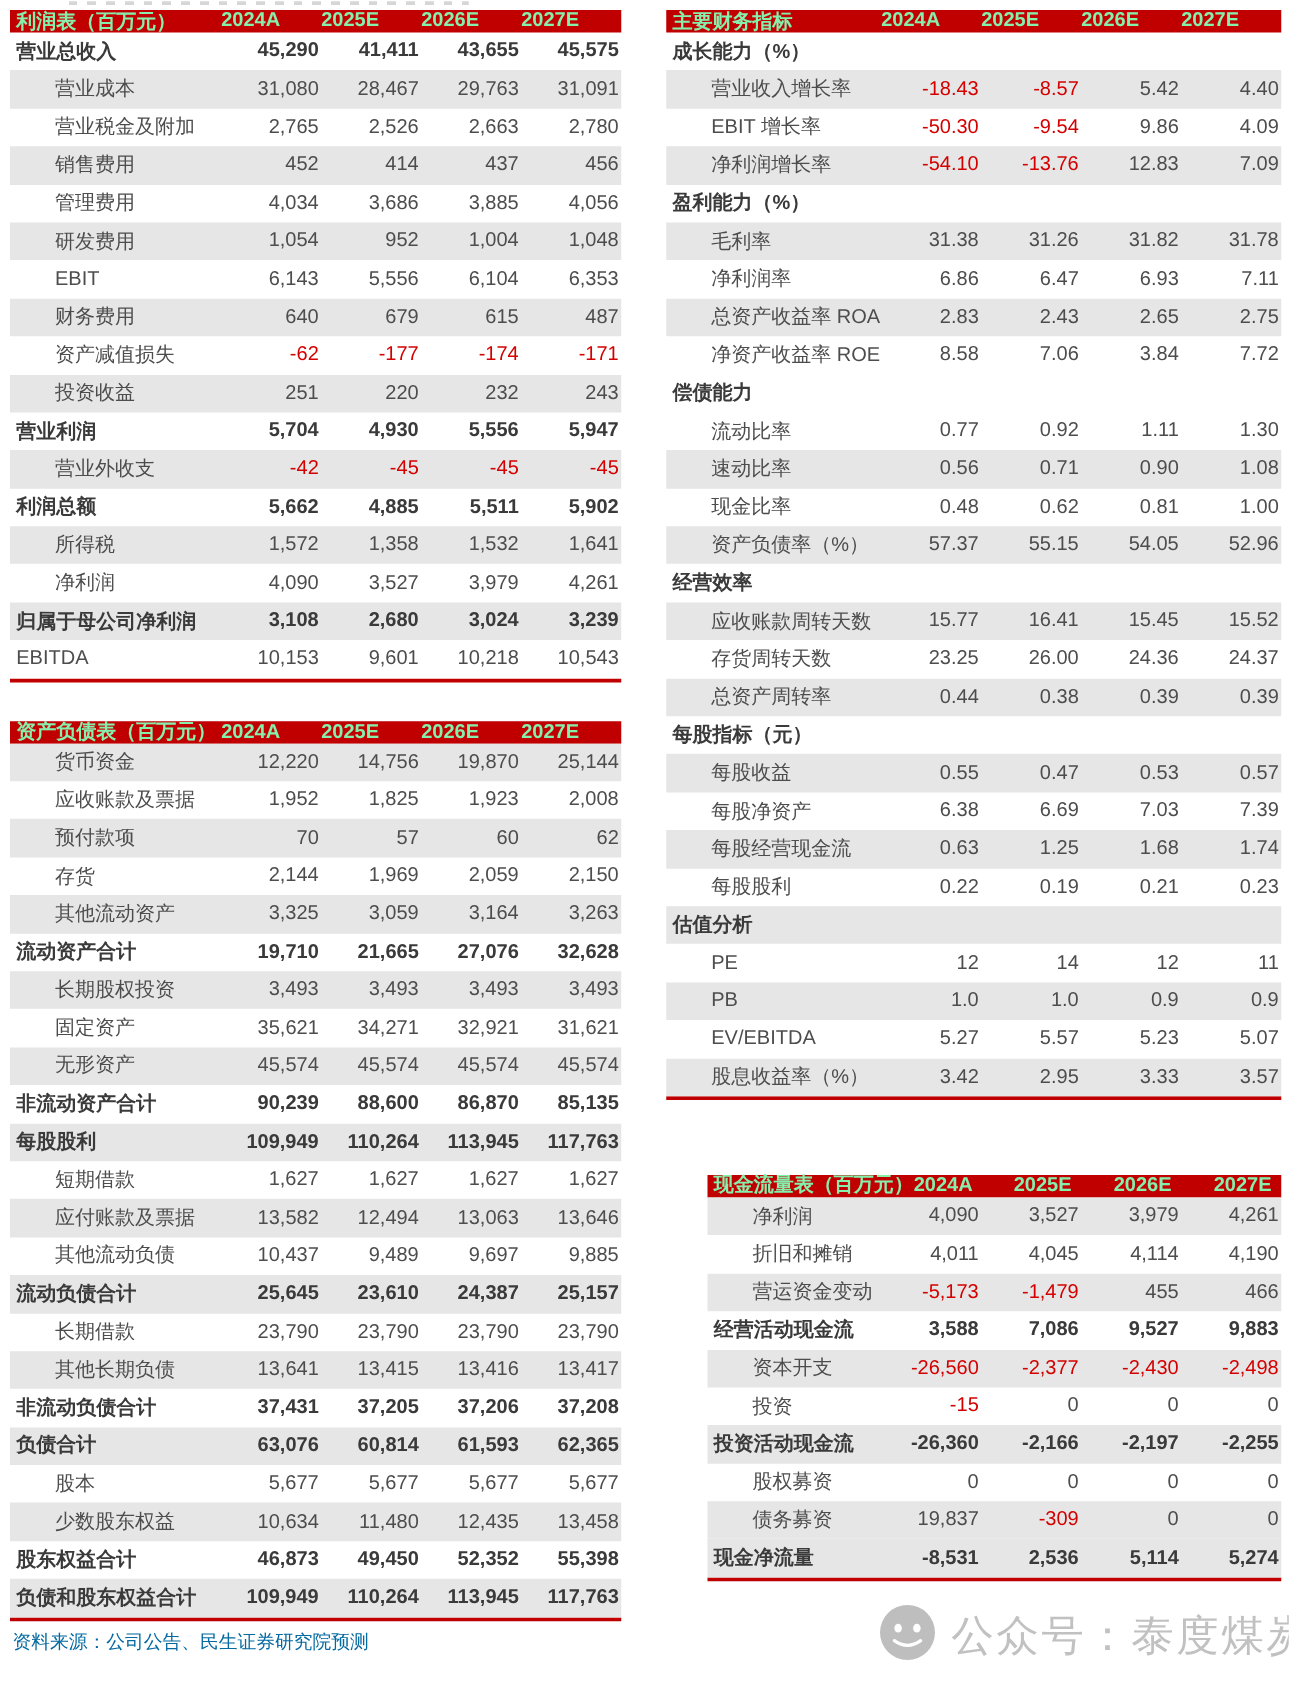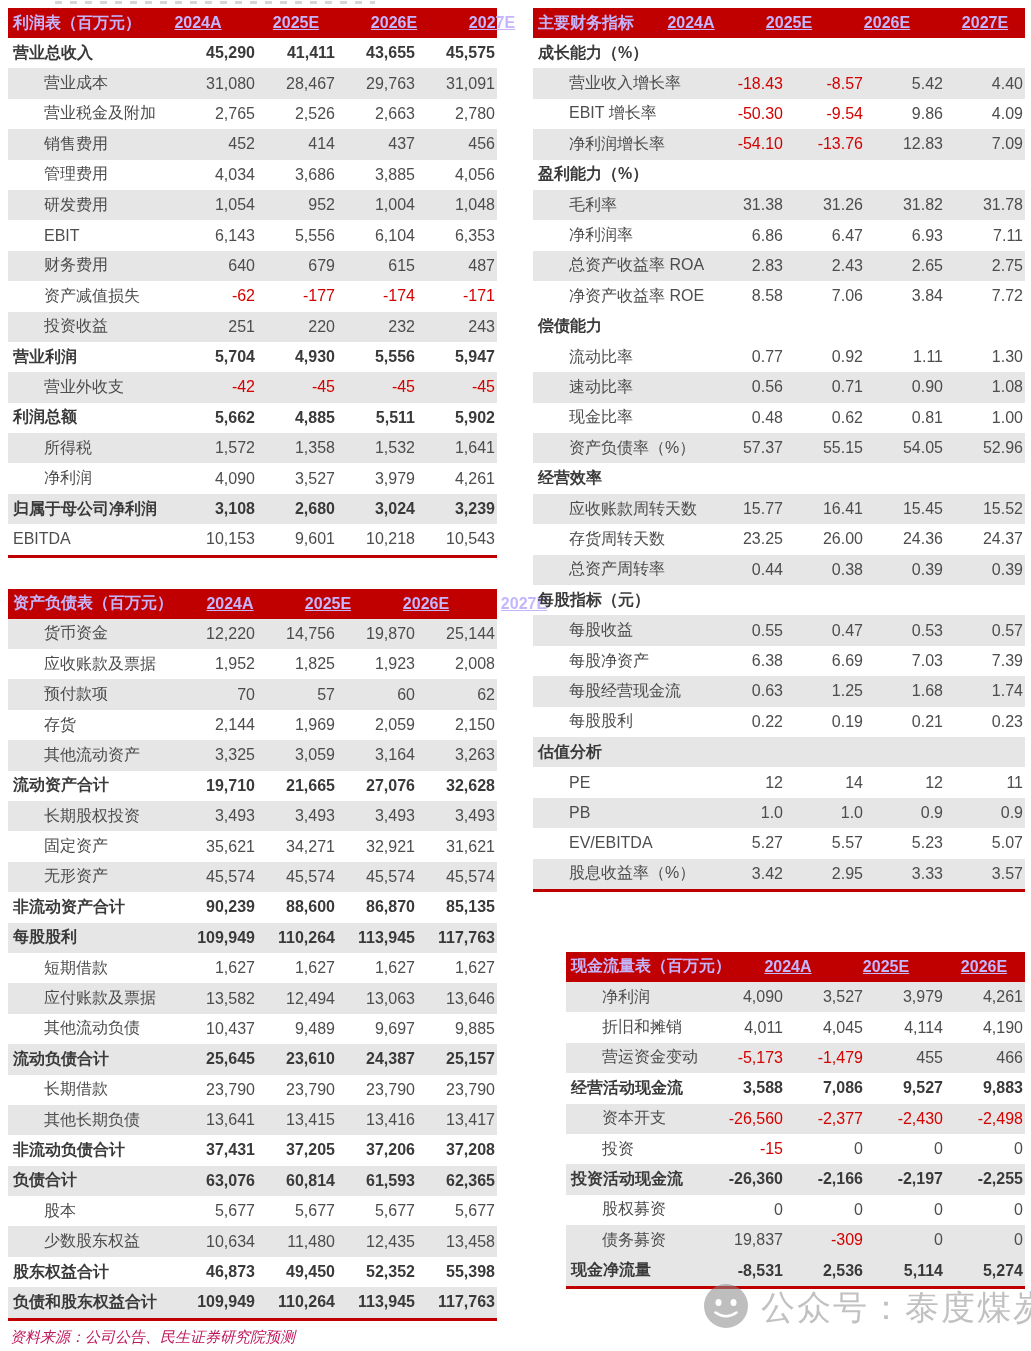--- a/index.html
+++ b/index.html
@@ -15,39 +15,39 @@
     width:1031px;height:1351px;position:relative;overflow:hidden;
     font-family:"Liberation Sans","DejaVu Sans",sans-serif;
     font-size:16px;color:var(--txt);
   }
   .page{display:flex;gap:36px;padding:8px 6px 0 8px;}
   .col-left{width:489px;flex:none;}
   .col-right{width:492px;flex:none;}
 
   .fin-table{border-bottom:3px solid var(--red);}
   .t-head{
-    display:flex;align-items:center;height:30px;
-    background:var(--red);color:#c4b5fd;font-weight:700;gap:18px;
+    display:flex;align-items:center;height:18px;
+    background:var(--red);color:#86efac;font-weight:700;
   }
   .t-title{flex:1;padding-left:5px;white-space:nowrap;}
-  .t-col{width:80px;flex:none;text-align:center;padding-right:2px;text-decoration:underline;}
+  .t-col{width:80px;flex:none;text-align:left;padding-right:2px;}
 
   .row{display:flex;align-items:center;height:30.4px;}
   .row.shade{background:var(--shade);}
   .lbl{flex:1;padding-left:5px;white-space:nowrap;color:var(--txt);}
   .lbl.ind{padding-left:36px;}
   .val{width:80px;flex:none;text-align:right;padding-right:2px;color:var(--txt);}
   .row.bold .lbl,.row.bold .val{font-weight:700;color:var(--txt-bold);}
   .val.neg{color:var(--neg);}
 
   .tbl-income{margin-bottom:31px;}
   .tbl-cash{margin-top:60px;margin-left:33px;}
 
   .source-note{
-    margin:7px 0 0 2px;font-size:15px;color:#be185d;white-space:nowrap;font-style:italic;
+    margin:7px 0 0 2px;font-size:15px;color:#0369a1;white-space:nowrap;
   }
 
   .clipped-top{
     position:absolute;left:55px;top:1px;width:320px;height:3px;opacity:.55;
     background:repeating-linear-gradient(90deg,#b5b5b5 0 7px,transparent 7px 15px);
   }
 
   .watermark{
     position:absolute;left:703px;top:1283px;z-index:5;
     display:flex;align-items:center;gap:12px;opacity:.55;pointer-events:none;

